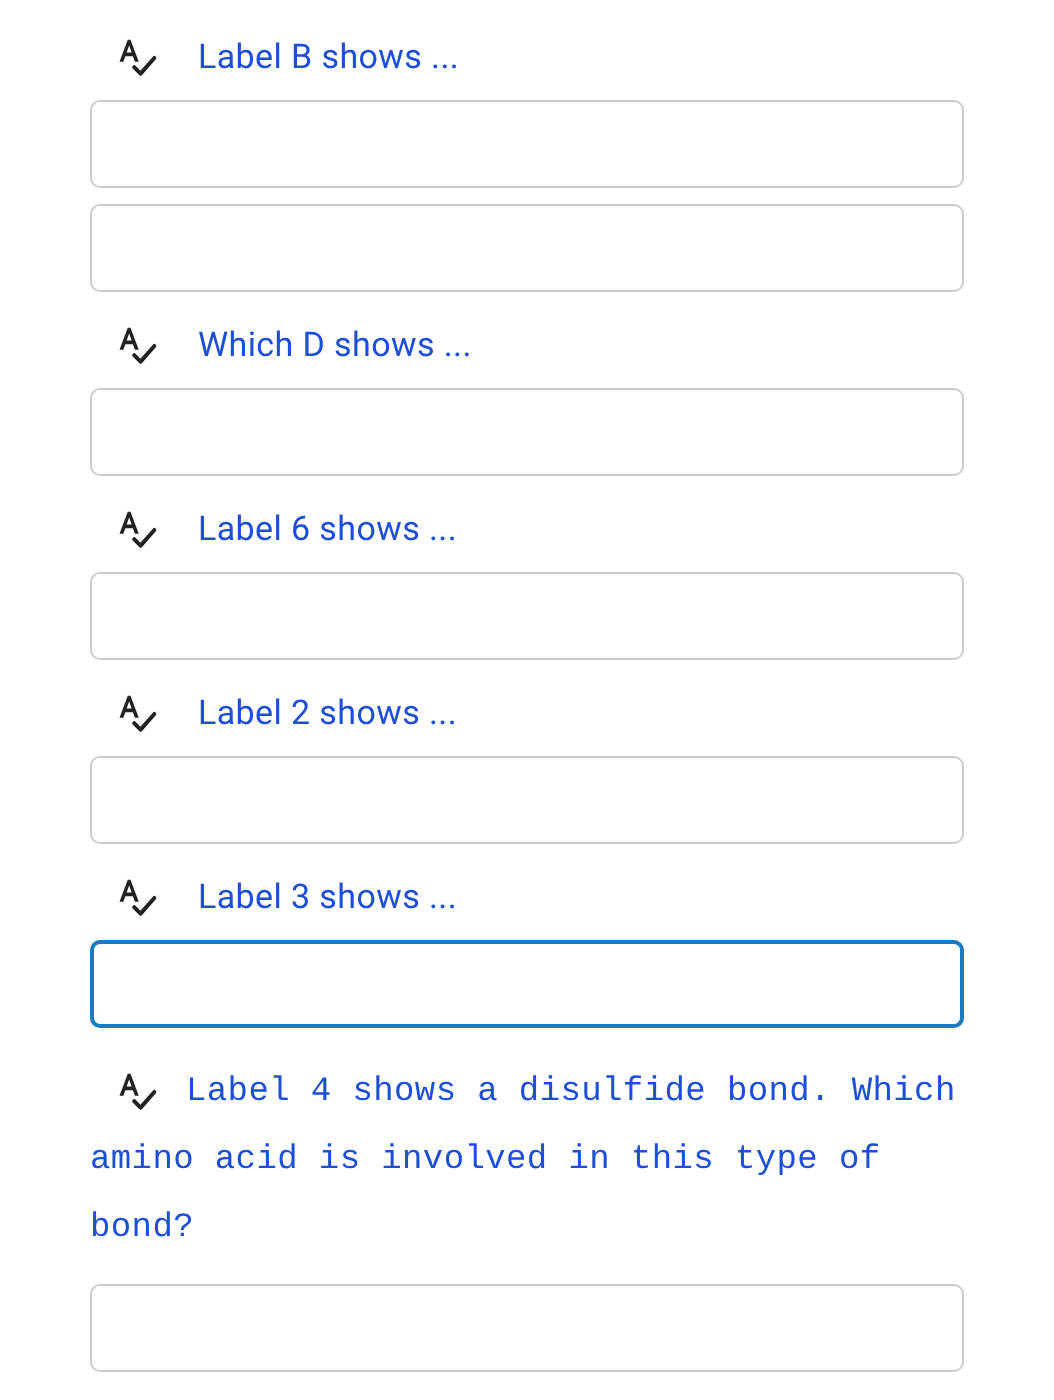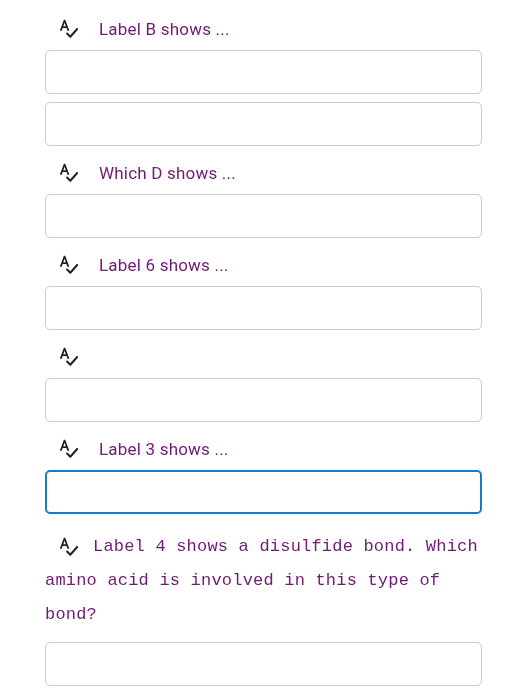--- a/index.html
+++ b/index.html
@@ -35,21 +35,21 @@
       margin-left: 12px;
       margin-right: 14px;
     }
     .icon-wrap {
       width: 22px;
       height: 22px;
       flex-shrink: 0;
     }
     .question-text {
       font-size: 17px;
-      color: #701a75;
+      color: #1d4ed8;
       letter-spacing: 0.2px;
     }
     .answer-input {
       width: 100%;
       height: 44px;
       border: 1px solid #cccccc;
       border-radius: 5px;
       padding: 0 10px;
       font-size: 16px;
       font-family: inherit;
@@ -84,20 +84,21 @@
             <path d="M3 14 L7.5 2 L9 2 L13.5 14 L11.4 14 L10.3 11 L6.2 11 L5.1 14 Z M6.9 9 L9.6 9 L8.25 5.2 Z" fill="#222"></path>
             <path d="M11 17 L14.5 20.5 L22 12" stroke="#222" stroke-width="2.2" fill="none" stroke-linecap="round" stroke-linejoin="round"></path>
           </svg></span>
         <span class="question-text">Label 6 shows ...</span>
       </div><input type="text" class="answer-input" style=""></div>
     <div class="question-group"><div class="question-row">
         <span class="icon-wrap"><svg viewBox="0 0 24 24" width="22" height="22">
             <path d="M3 14 L7.5 2 L9 2 L13.5 14 L11.4 14 L10.3 11 L6.2 11 L5.1 14 Z M6.9 9 L9.6 9 L8.25 5.2 Z" fill="#222"></path>
             <path d="M11 17 L14.5 20.5 L22 12" stroke="#222" stroke-width="2.2" fill="none" stroke-linecap="round" stroke-linejoin="round"></path>
           </svg></span>
+        <span class="question-text">Label 2 shows ...</span>
       </div><input type="text" class="answer-input" style=""></div>
     <div class="question-group"><div class="question-row">
         <span class="icon-wrap"><svg viewBox="0 0 24 24" width="22" height="22">
             <path d="M3 14 L7.5 2 L9 2 L13.5 14 L11.4 14 L10.3 11 L6.2 11 L5.1 14 Z M6.9 9 L9.6 9 L8.25 5.2 Z" fill="#222"></path>
             <path d="M11 17 L14.5 20.5 L22 12" stroke="#222" stroke-width="2.2" fill="none" stroke-linecap="round" stroke-linejoin="round"></path>
           </svg></span>
         <span class="question-text">Label 3 shows ...</span>
       </div><input type="text" class="answer-input focused" style=""></div>
     <div class="question-group"><div class="question-row wrap"><span class="icon-wrap"><svg viewBox="0 0 24 24" width="22" height="22">
             <path d="M3 14 L7.5 2 L9 2 L13.5 14 L11.4 14 L10.3 11 L6.2 11 L5.1 14 Z M6.9 9 L9.6 9 L8.25 5.2 Z" fill="#222"></path>

